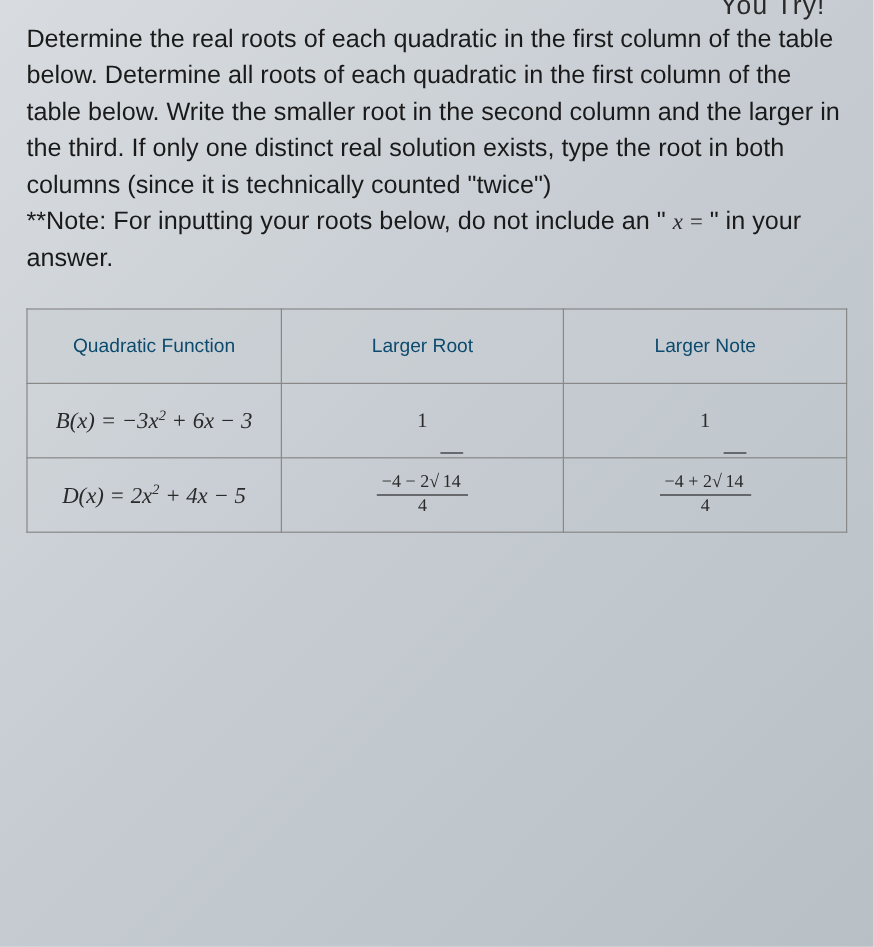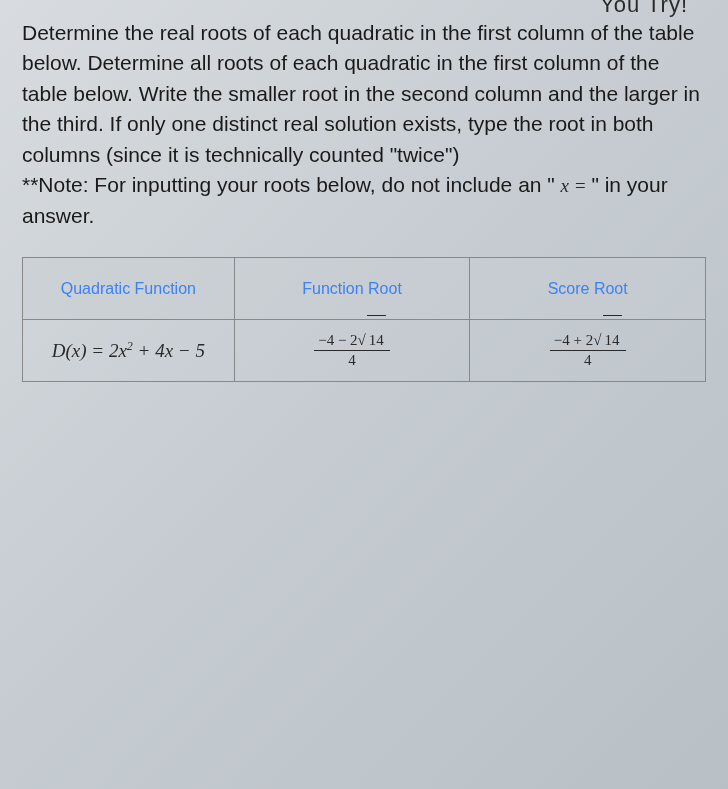--- a/index.html
+++ b/index.html
@@ -38,21 +38,21 @@
       padding: 0;
       text-align: center;
       vertical-align: middle;
       height: 62px;
       font-weight: normal;
       color: #333;
     }
     .table th {
       background: rgba(200,205,210,0.5);
       font-size: 16px;
-      color: #3b82f6;
+      color: #0c4a6e;
     }
     .col1 {
       width: 31%;
     }
     .col2, .col3 {
       width: 34.5%;
     }
     .func {
       font-family: 'Times New Roman', serif;
       font-style: italic;
@@ -109,24 +109,29 @@
 <p class="instructions">Determine the real roots of each quadratic in the first column of the table below. Determine all roots of each quadratic in the first column of the table below. Write the smaller root in the second column and the larger in the third. If only one distinct real solution exists, type the root in both columns (since it is technically counted "twice")</p>
 
 <p class="note">
   <span>**Note: For inputting your roots below, do not include an " </span><span class="func" style="font-style:italic">x = </span><span> " in your answer.</span>
 </p>
 
 <table class="table">
   <thead>
     <tr>
       <th class="col1">Quadratic Function</th>
-      <th class="col2">Function Root</th>
-      <th class="col3">Score Root</th>
+      <th class="col2">Larger Root</th>
+      <th class="col3">Larger Note</th>
     </tr>
   </thead>
   <tbody id="tbody">
+      <tr>
+        <td class="col1"><span class="func">B(x) = −3x<sup>2</sup> + 6x − 3</span></td>
+        <td class="col2"><span class="answer">1</span></td>
+        <td class="col3"><span class="answer">1</span></td>
+      </tr>
       <tr>
         <td class="col1"><span class="func">D(x) = 2x<sup>2</sup> + 4x − 5</span></td>
         <td class="col2"><span class="answer"><span class="frac"><span class="num">−4 − 2√<span class="sqrt">14</span></span><span class="den">4</span></span></span></td>
         <td class="col3"><span class="answer"><span class="frac"><span class="num">−4 + 2√<span class="sqrt">14</span></span><span class="den">4</span></span></span></td>
       </tr>
     </tbody>
 </table>
 
 </body></html>

